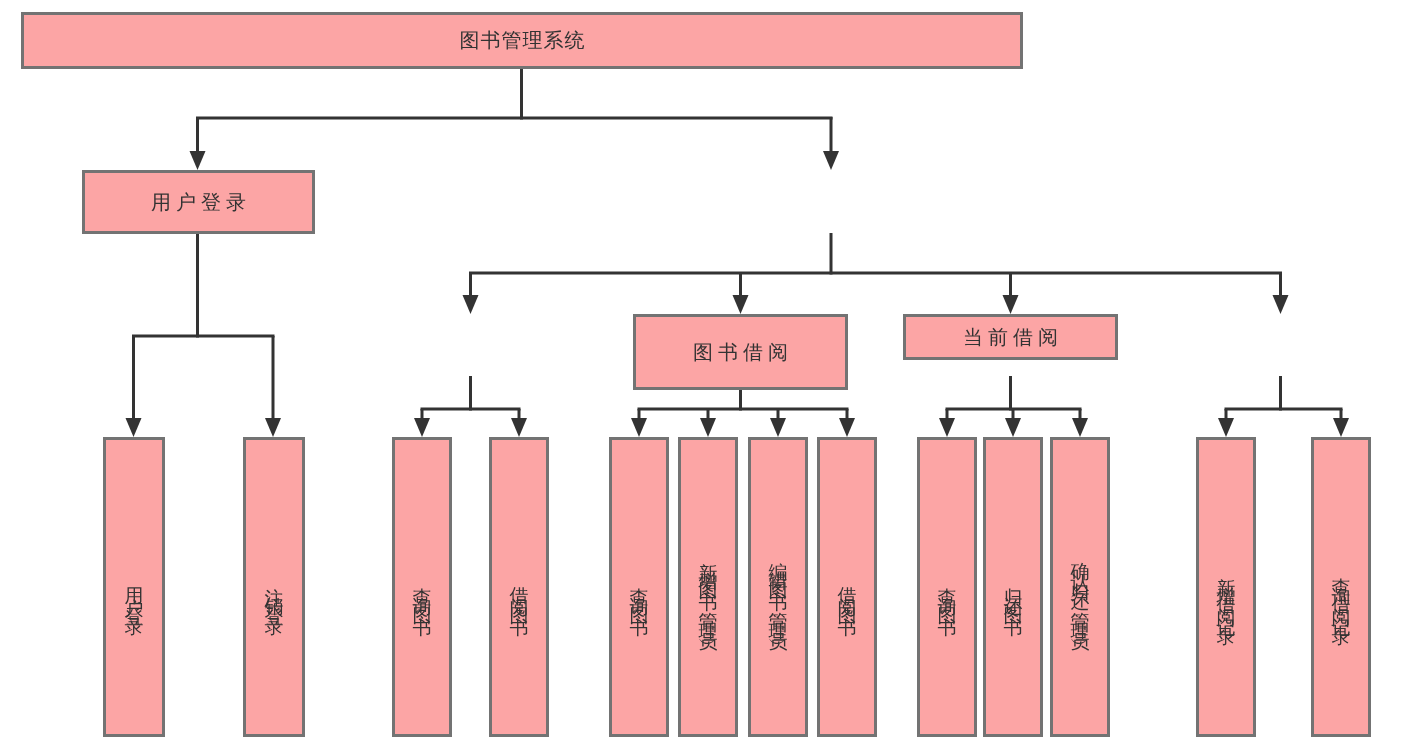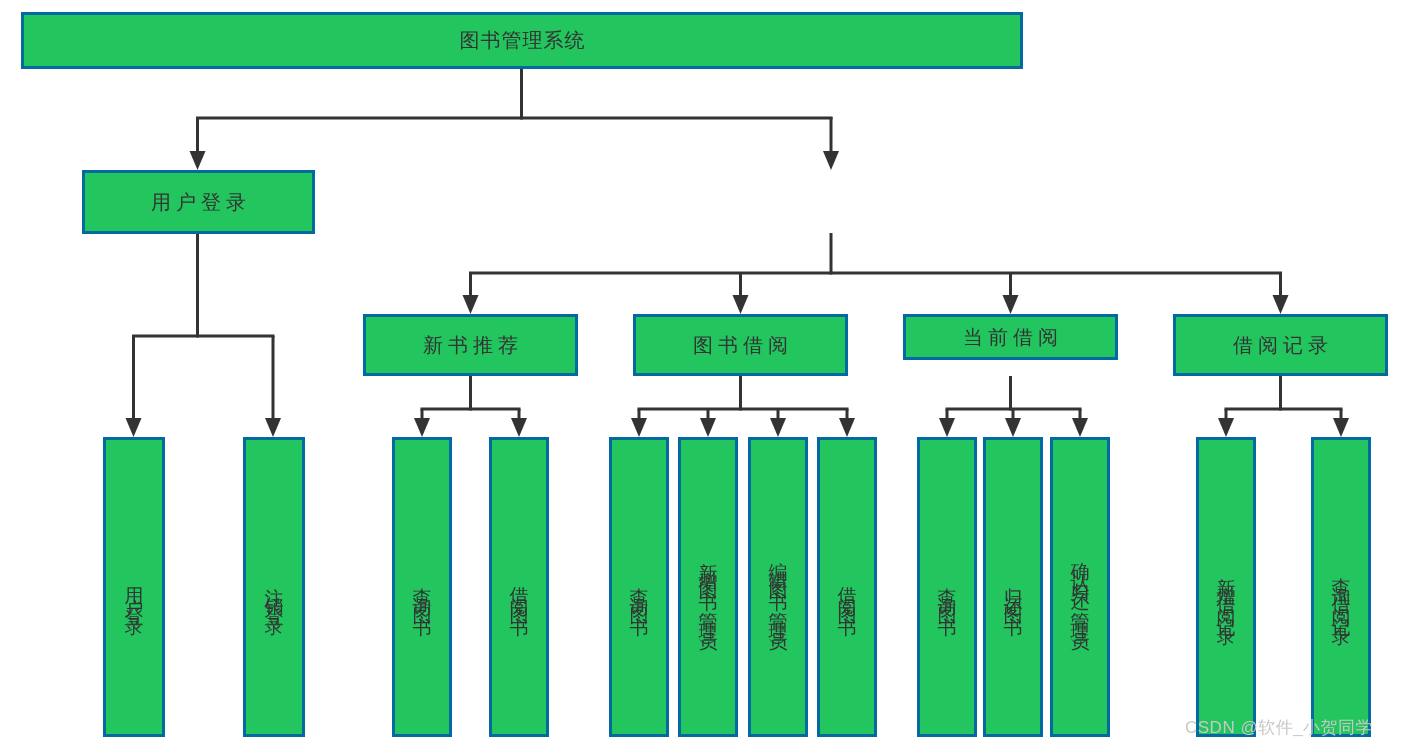--- a/index.html
+++ b/index.html
@@ -19,22 +19,22 @@
     position: absolute;
     left: 0;
     top: 0;
     width: 1405px;
     height: 747px;
     z-index: 1;
   }
   .node {
     position: absolute;
     box-sizing: border-box;
-    background: #22c55e;
-    border: 3px solid #0369a1;
+    background: #fca5a5;
+    border: 3px solid #737373;
     color: #333333;
     display: flex;
     align-items: center;
     justify-content: center;
     z-index: 2;
   }
   .node.h {
     font-size: 20px;
     letter-spacing: 5px;
     padding-left: 5px; 
@@ -120,38 +120,35 @@
       <polygon points="1005,418 1021,418 1013,437" fill="#333333"></polygon>
       <polygon points="1072,418 1088,418 1080,437" fill="#333333"></polygon>
       <polygon points="1218,418 1234,418 1226,437" fill="#333333"></polygon>
       <polygon points="1333,418 1349,418 1341,437" fill="#333333"></polygon>
     </svg>
 
   <div class="node h root" style="left:21px;top:12px;width:1002px;height:57px">图书管理系统</div>
 
   <div class="node h" style="left:82px;top:170px;width:233px;height:64px">用户登录</div>
 
-  <div class="node h" style="left:363px;top:314px;width:215px;height:62px">新书推荐</div>
-  <div class="node h" style="left:633px;top:314px;width:215px;height:62px">图书借阅</div>
+  <div class="node h" style="left:633px;top:314px;width:215px;height:76px">图书借阅</div>
   <div class="node h" style="left:903px;top:314px;width:215px;height:46px">当前借阅</div>
-  <div class="node h" style="left:1173px;top:314px;width:215px;height:62px">借阅记录</div>
 
   <div class="node v" style="left:103px;top:437px;width:62px;height:300px">用户登录</div>
   <div class="node v" style="left:243px;top:437px;width:62px;height:300px">注销登录</div>
 
   <div class="node v" style="left:392px;top:437px;width:60px;height:300px">查询图书</div>
   <div class="node v" style="left:489px;top:437px;width:60px;height:300px">借阅图书</div>
 
   <div class="node v" style="left:609px;top:437px;width:60px;height:300px">查询图书</div>
   <div class="node v" style="left:678px;top:437px;width:60px;height:300px">新增图书（管理员）</div>
   <div class="node v" style="left:748px;top:437px;width:60px;height:300px">编辑图书（管理员）</div>
   <div class="node v" style="left:817px;top:437px;width:60px;height:300px">借阅图书</div>
 
   <div class="node v" style="left:917px;top:437px;width:60px;height:300px">查询图书</div>
   <div class="node v" style="left:983px;top:437px;width:60px;height:300px">归还图书</div>
   <div class="node v" style="left:1050px;top:437px;width:60px;height:300px">确认归还（管理员）</div>
 
   <div class="node v" style="left:1196px;top:437px;width:60px;height:300px">新增借阅记录</div>
   <div class="node v" style="left:1311px;top:437px;width:60px;height:300px">查询借阅记录</div>
 
-  <div id="watermark">CSDN @软件_小贺同学</div>
 
 </div>
 
 </body></html>

